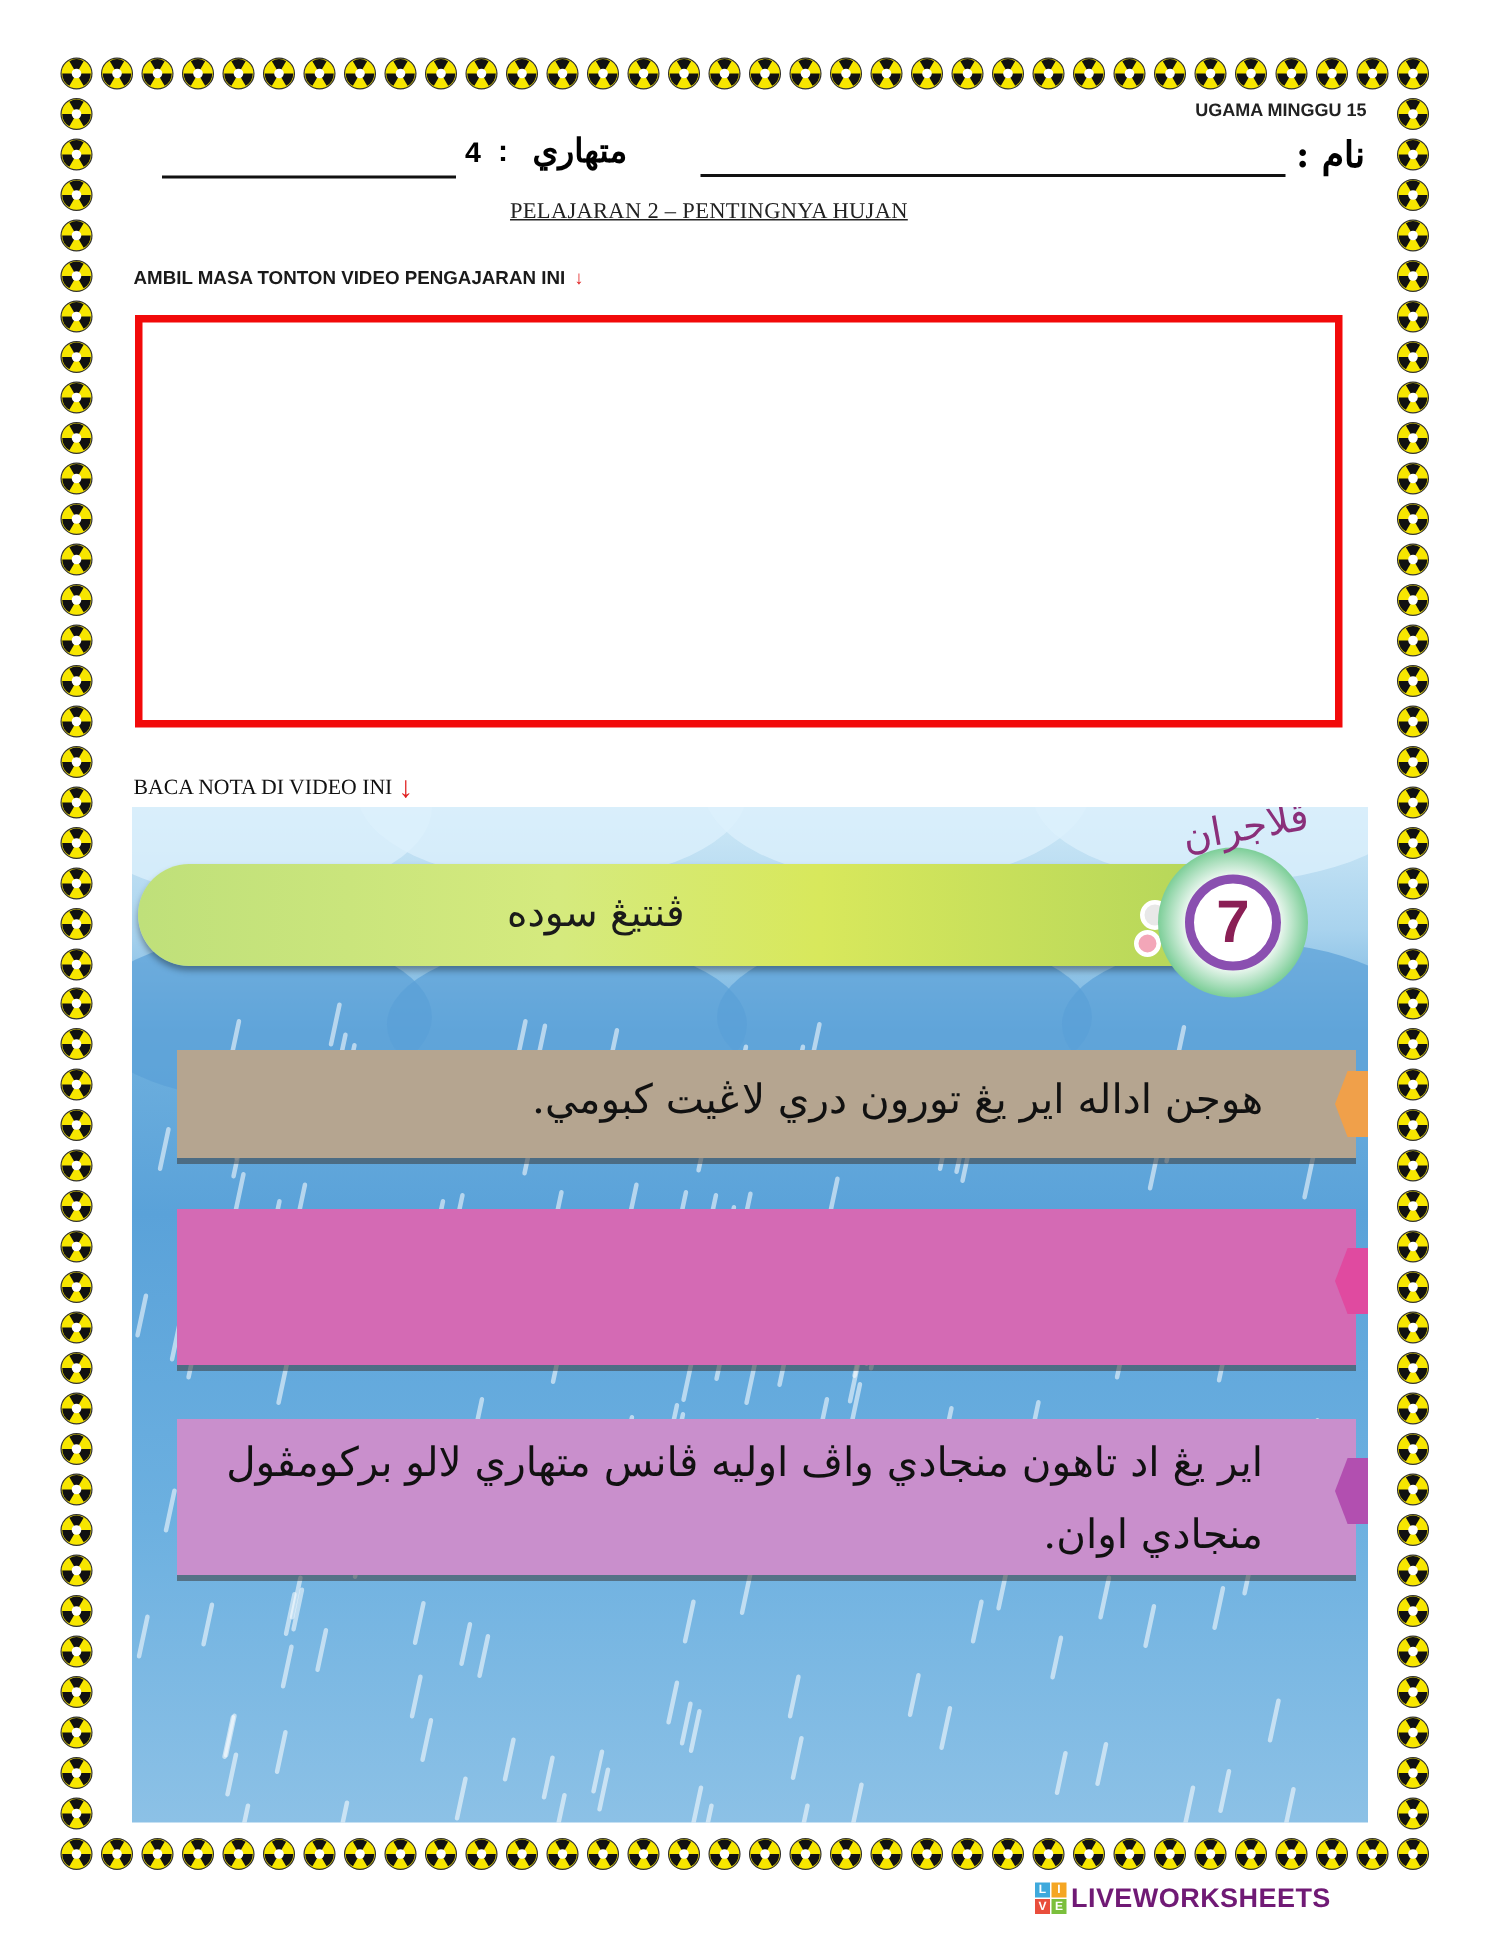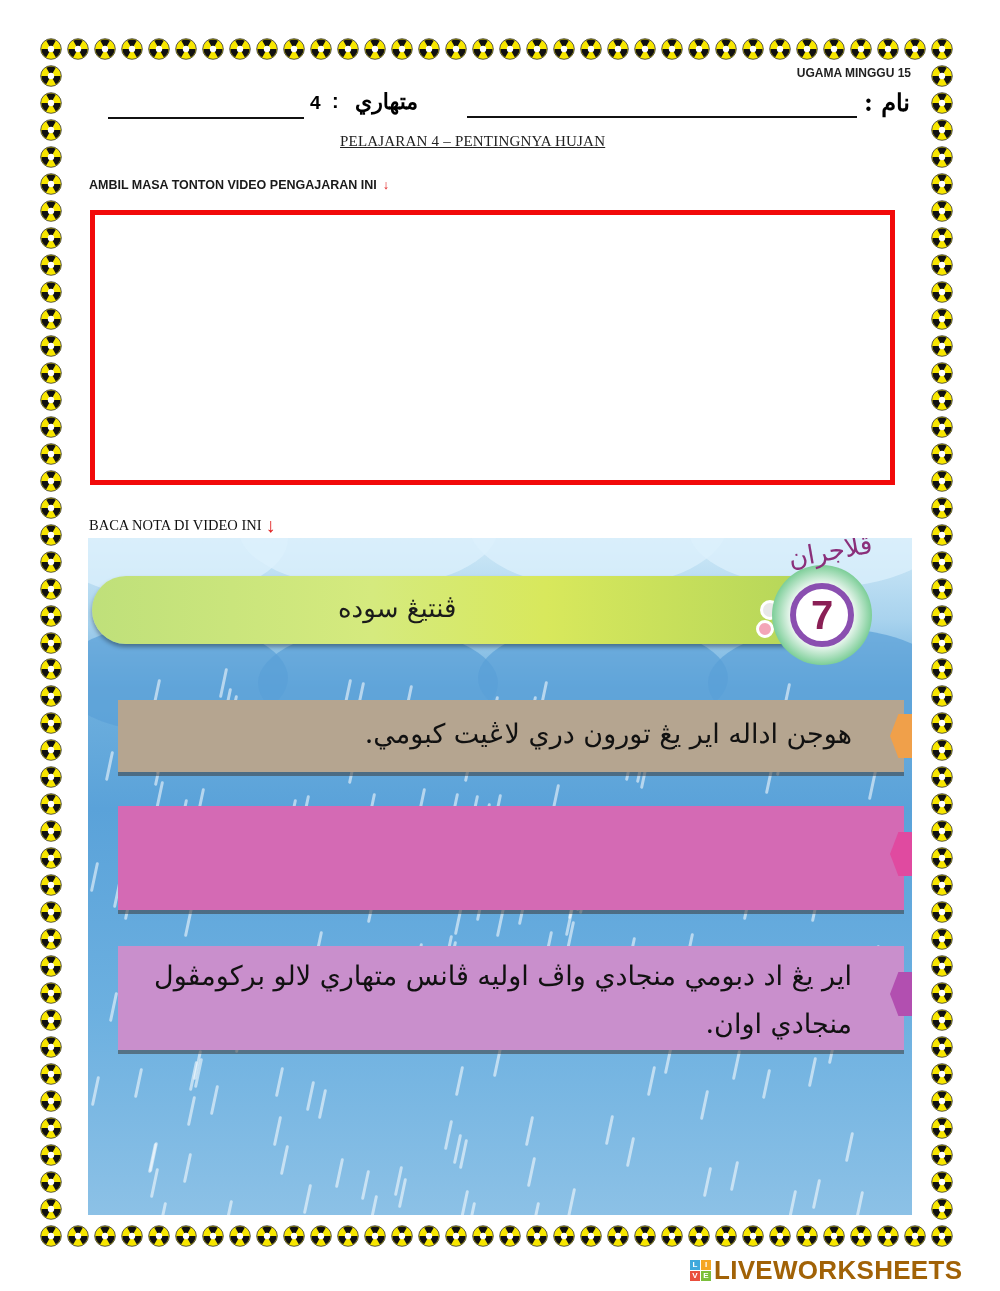--- a/index.html
+++ b/index.html
@@ -26,25 +26,25 @@
   .rain { position: absolute; width: 3px; height: 30px; background: rgba(255,255,255,0.55); transform: rotate(12deg); border-radius: 2px; }
   .banner { position: absolute; left: 4px; top: 38px; width: 700px; height: 68px; border-radius: 34px 0 0 34px;
      background: linear-gradient(90deg, #bfe07a 0%, #d5ea7e 40%, #d8e85c 65%, #b7d75a 100%); box-shadow: 0 3px 4px rgba(0,0,0,0.35); }
   .banner-text { position: absolute; left: 250px; top: 55px; font-size: 26px; color: #1a1a1a; font-family: "DejaVu Serif", serif; direction: rtl; }
   .badge-outer { position: absolute; left: 684px; top: 27px; width: 100px; height: 100px; border-radius: 50%; background: radial-gradient(circle, #e9f6ee 45%, #7fcf9a 70%, #4fb078 100%); }
   .badge-inner { position: absolute; left: 702px; top: 45px; width: 64px; height: 64px; border-radius: 50%; background: #fff; border: 6px solid #8a4fb0; box-sizing: border-box; text-align: center; line-height: 52px; font-size: 40px; font-weight: bold; color: #8a1f55; }
   .pelajaran-word { position: absolute; left: 700px; top: -2px; font-size: 26px; color: #8a2f7a; font-family: "DejaVu Serif", serif; transform: rotate(-10deg); direction: rtl; }
   .deco-dot { position: absolute; border-radius: 50%; border: 3px solid #fff; }
   .card { position: absolute; left: 30px; width: 786px; box-shadow: 0 4px 0 rgba(60,60,60,0.55); }
   .card .tab { position: absolute; right: -14px; width: 28px; height: 44px; clip-path: polygon(30% 0, 100% 0, 100% 100%, 30% 100%, 0 50%); }
-  .card-text { position: absolute; right: 52px; left: 20px; font-size: 27px; line-height: 48px; color: #111; font-family: "DejaVu Serif", serif; direction: rtl; text-align: right; }
+  .card-text { position: absolute; right: 62px; left: 20px; font-size: 27px; line-height: 48px; color: #111; font-family: "DejaVu Serif", serif; direction: rtl; text-align: right; }
   .lw { left: 690px; top: 1255px; }
   .lw-logo { display: inline-block; width: 22px; height: 22px; vertical-align: middle; margin-right: 2px; position: relative; }
   .lw-logo span { position: absolute; width: 10px; height: 10px; font-size: 8px; line-height: 10px; text-align: center; color: #fff; font-weight: bold; }
-  .lw-text { font-size: 26px; font-weight: bold; color: #a16207; vertical-align: middle; letter-spacing: 0.3px; }
+  .lw-text { font-size: 18px; font-weight: bold; color: #701a75; vertical-align: middle; letter-spacing: 0.3px; }
 </style>
 </head>
 <body>
 
 <div id="border">
     <div class="rad" style="left: 40px; top: 38px;"><svg width="22" height="22" viewBox="-11 -11 22 22">
         <circle r="10.3" fill="#f7e600" stroke="#333" stroke-width="0.8"></circle>
         <path d="M0 0 L-4.75 -8.23 A9.5 9.5 0 0 1 4.75 -8.23 Z" fill="#111111"></path>
         <path d="M0 0 L9.50 0.00 A9.5 9.5 0 0 1 4.75 8.23 Z" fill="#111111"></path>
         <path d="M0 0 L-4.75 8.23 A9.5 9.5 0 0 1 -9.50 0.00 Z" fill="#111111"></path>
@@ -1123,21 +1123,21 @@
       </svg></div>
   </div>
 
 <div class="abs ugama">UGAMA MINGGU 15</div>
 <div class="abs nama-label">نام :</div>
 <div class="abs nama-line"></div>
 <div class="abs tahun-label">متهاري</div>
 <div class="abs tahun-colon">:</div>
 <div class="abs tahun-val">4</div>
 <div class="abs tahun-line"></div>
-<div class="abs lesson-title">PELAJARAN 4 – PENTINGNYA HUJAN</div>
+<div class="abs lesson-title">PELAJARAN 2 – PENTINGNYA HUJAN</div>
 
 <div class="abs video-instr">
   <span>AMBIL MASA TONTON VIDEO PENGAJARAN INI</span><span class="arrow-red">↓</span>
 </div>
 <div class="abs video-box"></div>
 
 <div class="abs note-instr">
   <span>BACA NOTA DI VIDEO INI</span><span class="arrow-red">↓</span>
 </div>
 
@@ -1324,21 +1324,21 @@
 
   <div class="card" id="card0" style="top: 162px; height: 72px; background: rgb(181, 165, 144);">
     <div class="tab" style="top: 14px; background: rgb(240, 160, 74);"></div>
     <div class="card-text" style="top:10px;">هوجن اداله اير يڠ تورون دري لاڠيت کبومي.</div>
   </div>
   <div class="card" id="card1" style="top: 268px; height: 104px; background: rgb(212, 106, 180);">
     <div class="tab" style="top: 26px; background: rgb(224, 74, 160);"></div>
   </div>
   <div class="card" id="card2" style="top: 408px; height: 104px; background: rgb(201, 143, 204);">
     <div class="tab" style="top: 26px; background: rgb(178, 79, 176);"></div>
-    <div class="card-text" style="top:6px;">اير يڠ اد دبومي منجادي واڤ اوليه ڤانس متهاري لالو برکومڤول منجادي اوان.</div>
+    <div class="card-text" style="top:6px;">اير يڠ اد تاهون منجادي واڤ اوليه ڤانس متهاري لالو برکومڤول منجادي اوان.</div>
   </div>
 </div>
 
 <div class="abs lw">
   <span class="lw-logo">
     <span style="left:0;top:0;background:#3fa9dc;">L</span>
     <span style="left:11px;top:0;background:#f5a623;">I</span>
     <span style="left:0;top:11px;background:#e94e3c;">V</span>
     <span style="left:11px;top:11px;background:#7bbf3c;">E</span>
   </span><span class="lw-text">LIVEWORKSHEETS</span>

